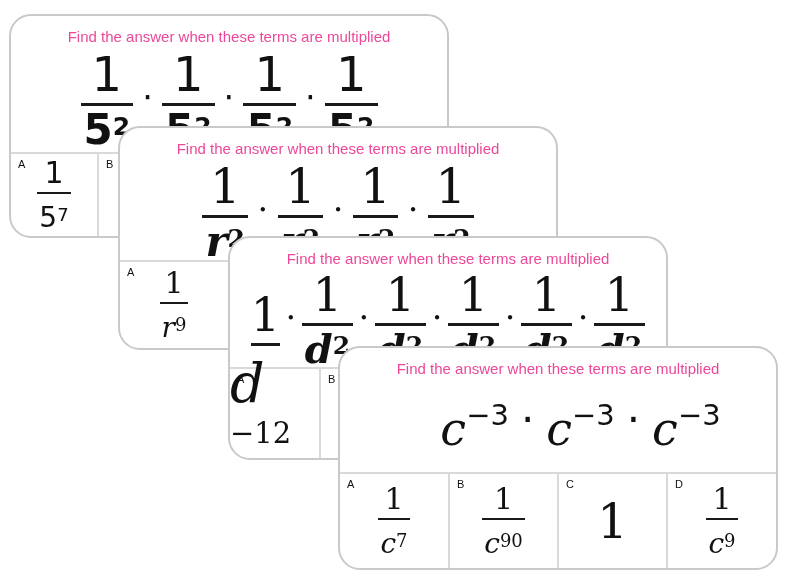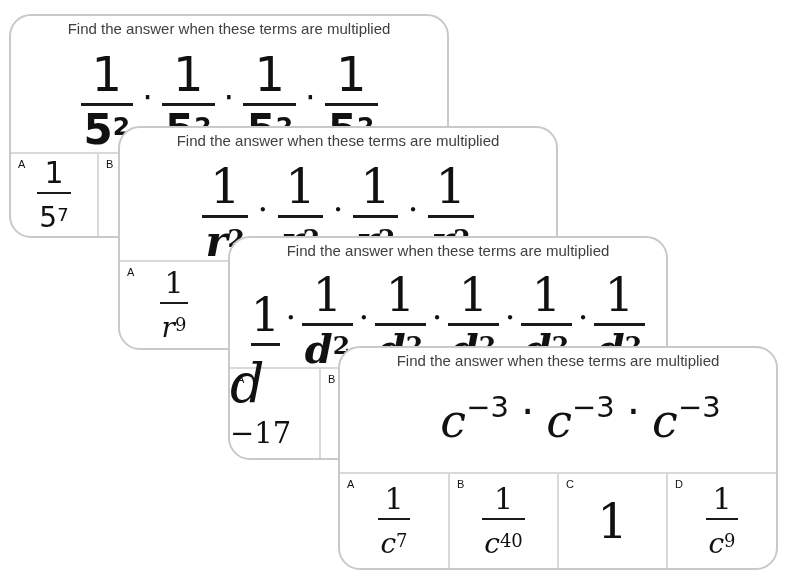--- a/index.html
+++ b/index.html
@@ -28,33 +28,33 @@
   .c3 { left:228px; top:236px; z-index:3; }
   .c4 { left:338px; top:346px; z-index:4; }
 
   .qarea { position:relative; flex:0 0 auto; }
   .c1 .qarea { height:136px; }
   .c2 .qarea { height:132px; }
   .c3 .qarea { height:129px; }
   .c4 .qarea { height:124px; }
 
   .question {
-    position:absolute; top:4px; left:0; right:0;
+    position:absolute; top:12px; left:0; right:0;
     text-align:center;
     font-size:15px; line-height:18px;
-    color:#404040;
+    color:#ec4899;
   }
 
   .expr {
     position:absolute; left:0; right:0;
     display:flex; justify-content:center; align-items:center;
     white-space:nowrap;
   }
   .c1 .expr, .c2 .expr, .c3 .expr { top:34px; }
-  .c4 .expr { top:44px;padding-left:45px; }
+  .c4 .expr { top:52px;padding-left:45px; }
 
   
   .m-sans  { font-family:"DejaVu Sans", sans-serif; }
   .m-serif { font-family:"DejaVu Serif", serif; }
   .var     { font-style:italic; }
 
   .bf { display:inline-flex; flex-direction:column; align-items:center; line-height:1; }
   .bf .num { font-size:48px; line-height:1; }
   .bf .bar { align-self:stretch; height:0; border-top:3px solid #1a1a1a; margin:5px 0 3px; }
   .bf .den { font-size:42px; line-height:1; padding:0 3px;font-weight:bold; }
@@ -234,21 +234,21 @@
         <span class="num">1</span>
           <span class="bar"></span>
         <span class="den"><span class="var">d</span><span class="exp">2</span></span>
       </span>
     </div>
   </div>
   <div class="answers">
     <div class="opt" style="flex:0 0 91px;">
       <span class="olabel">A</span>
       <span class="pow-ans">
-        <span class="pbase">d</span><span class="pexp">−17</span>
+        <span class="pbase">d</span><span class="pexp">−12</span>
       </span>
     </div>
     <div class="opt rest">
       <span class="olabel">B</span>
     </div>
   </div>
 </div>
 
 <div class="card c4">
   <div class="qarea">
@@ -274,21 +274,21 @@
         <span class="num">1</span>
           <span class="bar"></span>
         <span class="den"><span class="var">c</span><span class="exp">7</span></span>
       </span>
     </div>
     <div class="opt" style="flex:0 0 109px;">
       <span class="olabel">B</span>
       <span class="af m-serif">
         <span class="num">1</span>
           <span class="bar"></span>
-        <span class="den"><span class="var">c</span><span class="exp">40</span></span>
+        <span class="den"><span class="var">c</span><span class="exp">90</span></span>
       </span>
     </div>
     <div class="opt" style="flex:0 0 109px;">
       <span class="olabel">C</span>
       <span class="bigone">1</span>
     </div>
     <div class="opt rest">
       <span class="olabel">D</span>
       <span class="af m-serif">
         <span class="num">1</span>

